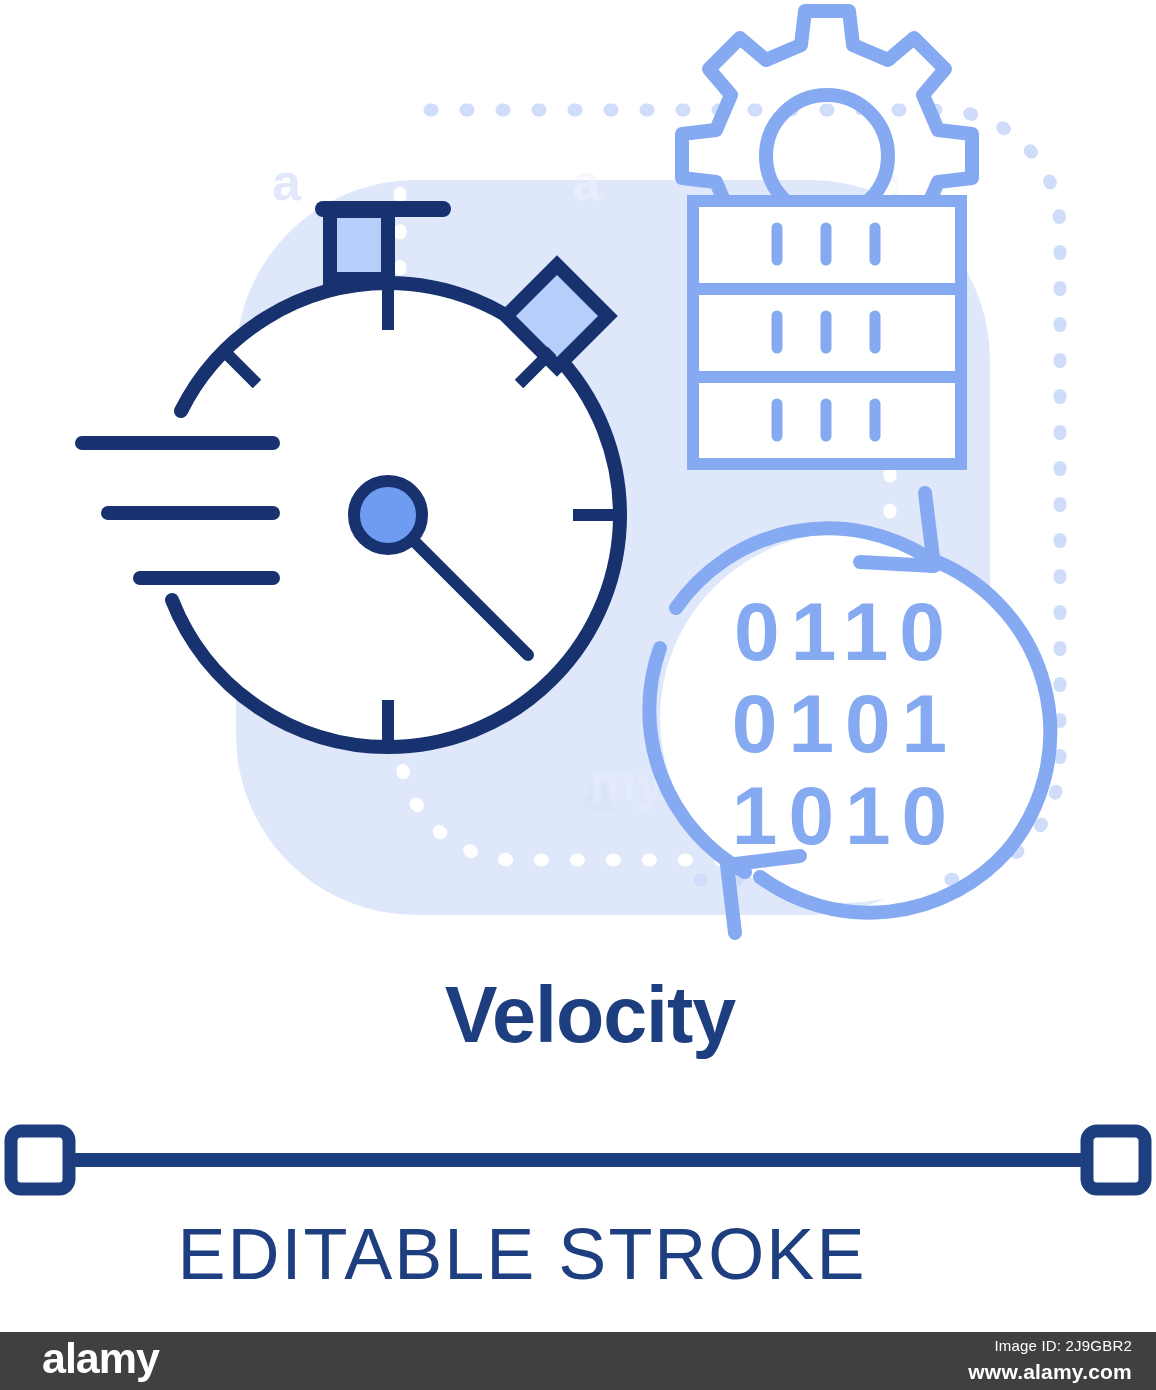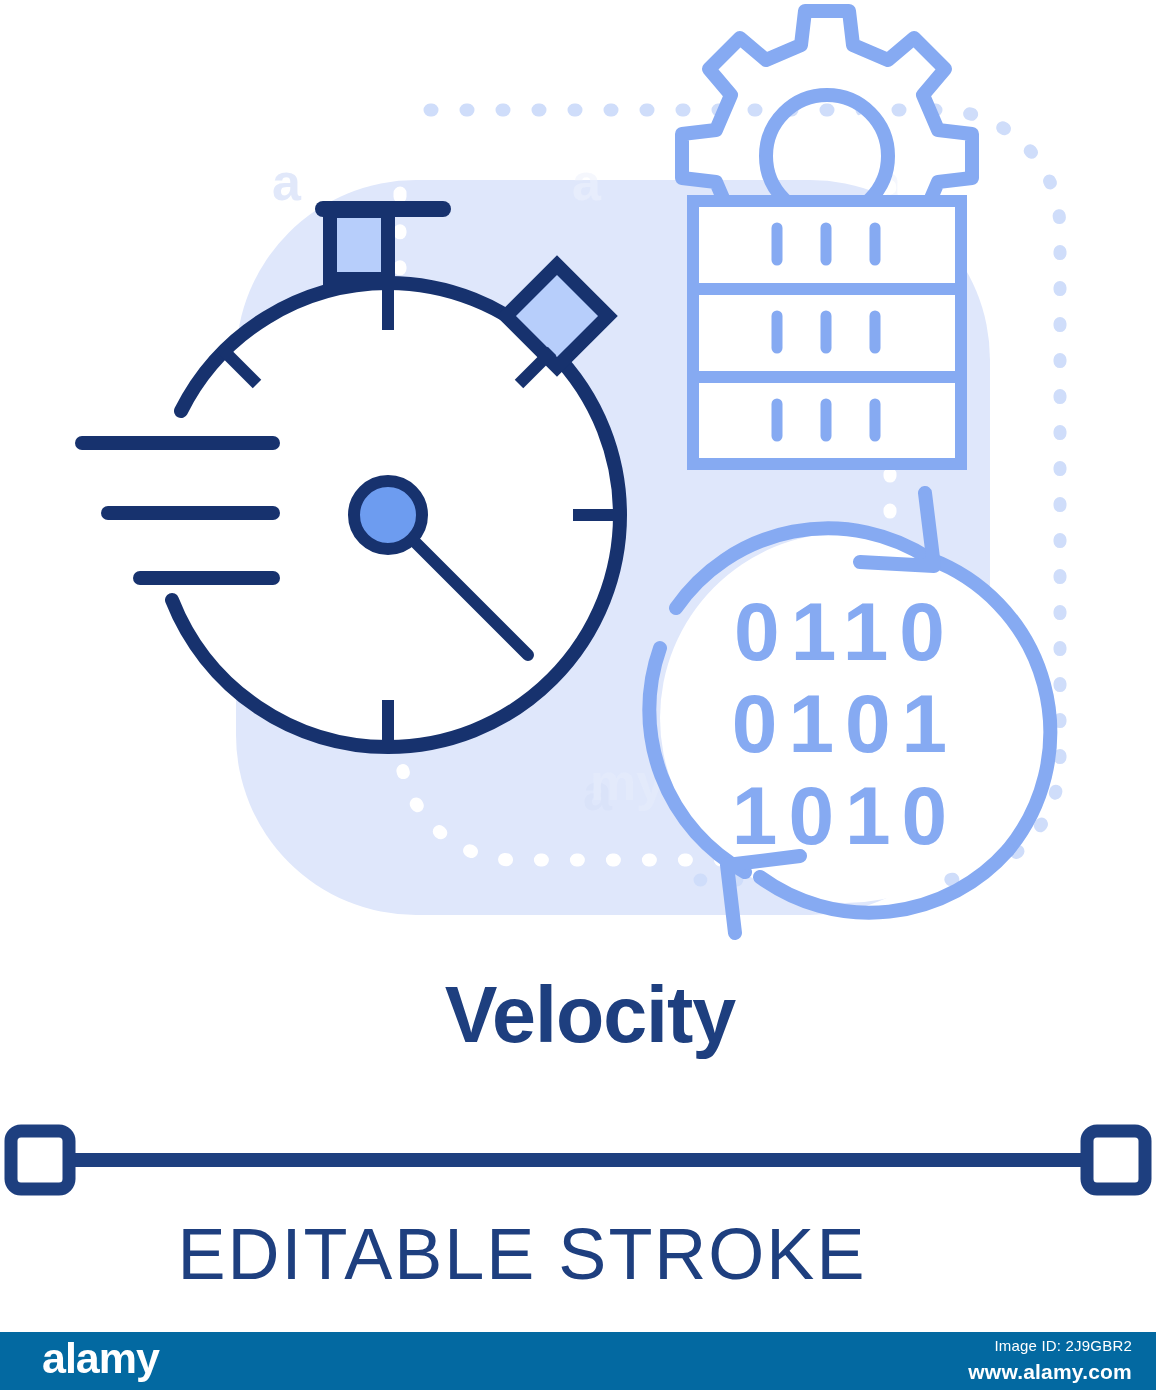--- a/index.html
+++ b/index.html
@@ -25,21 +25,21 @@
     text-align:center;
     font-family:"Liberation Sans",sans-serif;
     font-weight:normal;
     font-size:72px;
     letter-spacing:2px;
     color:#1e3f7f;
     line-height:1;
   }
 
   .footer{
-    position:absolute;left:0;top:1332px;width:1156px;height:58px;background:#0369a1;
+    position:absolute;left:0;top:1332px;width:1156px;height:58px;background:#404040;
   }
   .footer .logo{
     position:absolute;left:42px;top:4px;
     color:#ffffff;
     font-family:"Liberation Sans",sans-serif;
     font-weight:bold;
     font-size:43px;
     letter-spacing:-1px;
     line-height:1.05;
   }

